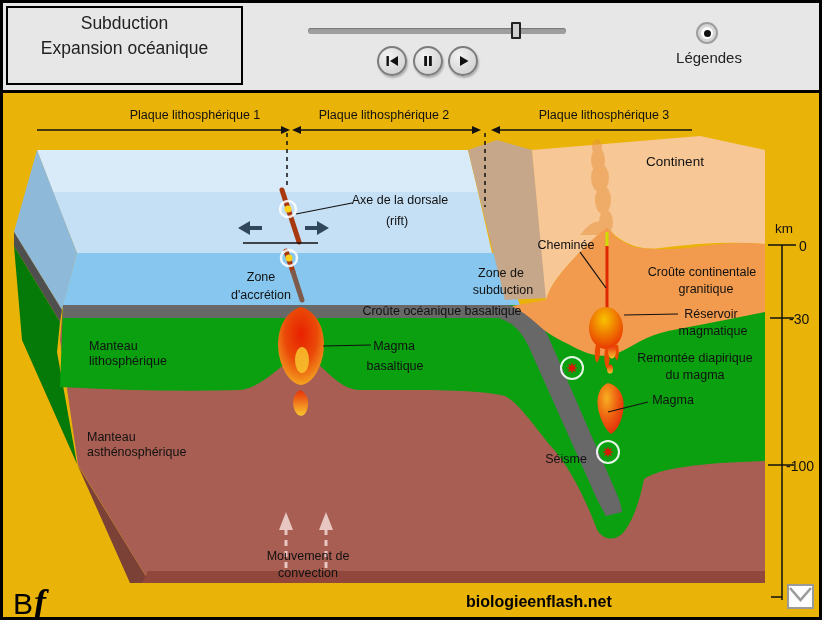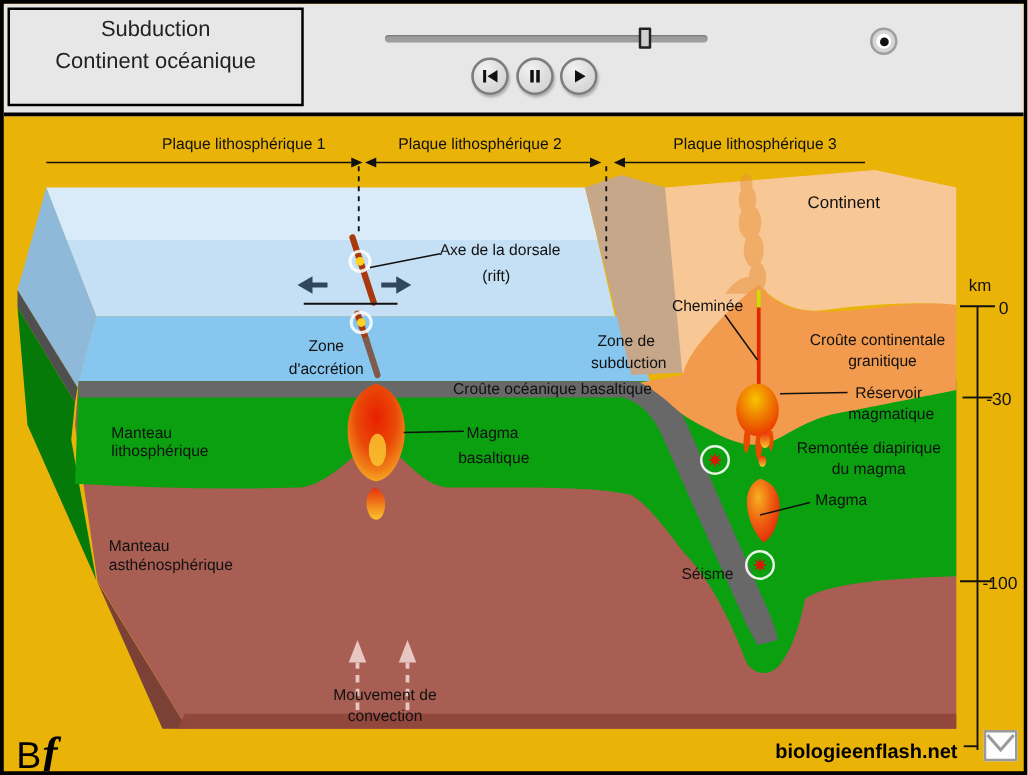--- a/index.html
+++ b/index.html
@@ -19,33 +19,33 @@
   .radio-outer{position:absolute;left:693px;top:19px;width:22px;height:22px;border-radius:50%;
                background:#d6d6d6;border:2px solid #9e9e9e;display:flex;align-items:center;justify-content:center;}
   .radio-inner{width:12px;height:12px;border-radius:50%;background:#fff;display:flex;align-items:center;justify-content:center;}
   .radio-dot{width:7px;height:7px;border-radius:50%;background:#111;}
   .legend-label{position:absolute;left:646px;top:46px;width:120px;text-align:center;font-size:15px;color:#222;}
   
   .diagram{position:absolute;left:0;top:93px;width:816px;height:521px;}
   
   .logo{position:absolute;left:10px;top:578px;font-size:30px;color:#000;}
   .logo .f{font-family:"Liberation Serif",serif;font-style:italic;font-size:36px;font-weight:bold;margin-left:1px;}
-  .site{position:absolute;left:463px;top:590px;width:300px;text-align:right;font-weight:bold;font-size:16px;color:#000;}
+  .site{position:absolute;left:463px;top:590px;width:300px;text-align:left;font-weight:bold;font-size:16px;color:#000;}
   .mailbox{position:absolute;left:784px;top:581px;width:27px;height:25px;border:2px solid #9a9a9a;background:#fdfdfd;}
   svg text{font-family:"Liberation Sans",sans-serif;fill:#111;}
 </style>
 </head>
 <body>
 
 <div class="frame">
 
   <div class="topbar">
     <div class="titlebox">
       <div>Subduction</div>
-      <div>Continent océanique</div>
+      <div>Expansion océanique</div>
     </div>
 
     <div class="slider-track"></div>
     <div class="slider-thumb"></div>
 
     <button class="pbtn" style="left:374px;">
       <svg width="15" height="14" viewBox="0 0 15 14">
         <rect x="1.5" y="2" width="2.4" height="10" fill="#111"></rect>
         <polygon points="13,2 13,12 5,7" fill="#111"></polygon>
       </svg>
@@ -60,20 +60,21 @@
       <svg width="14" height="14" viewBox="0 0 14 14">
         <polygon points="4,2 12.5,7 4,12" fill="#111"></polygon>
       </svg>
     </button>
 
     <div class="radio-outer">
       <div class="radio-inner">
           <div class="radio-dot"></div>
         </div>
     </div>
+    <div class="legend-label">Légendes</div>
   </div>
 
   <svg class="diagram" viewBox="3 96 816 521">
     <defs>
       <radialGradient id="gradMagmaBig" cx="50%" cy="35%" r="70%">
         <stop offset="0%" stop-color="#e82000"></stop>
         <stop offset="50%" stop-color="#ea4a08"></stop>
         <stop offset="78%" stop-color="#f08018"></stop>
         <stop offset="100%" stop-color="#f8b824"></stop>
       </radialGradient>

